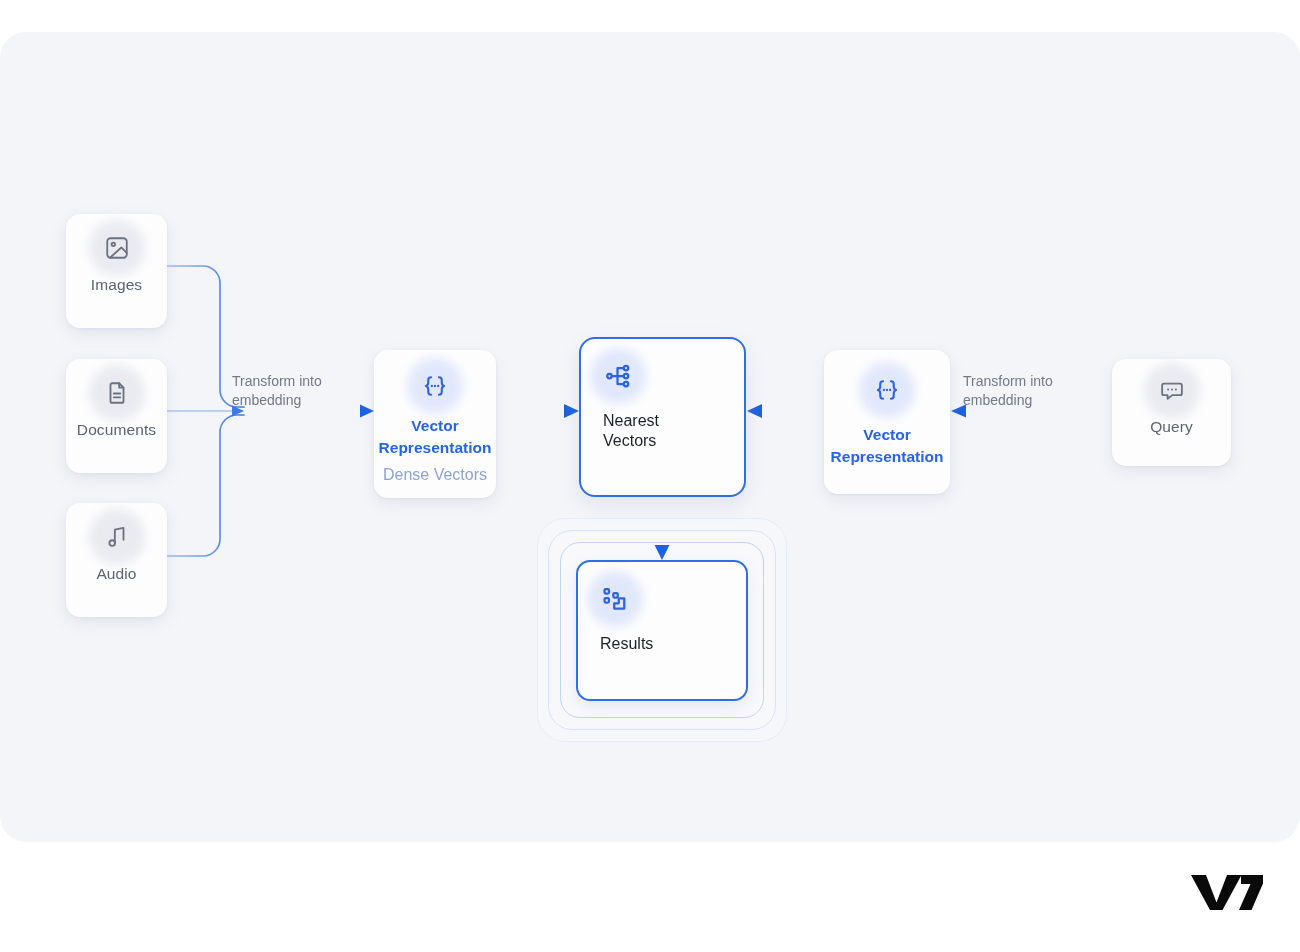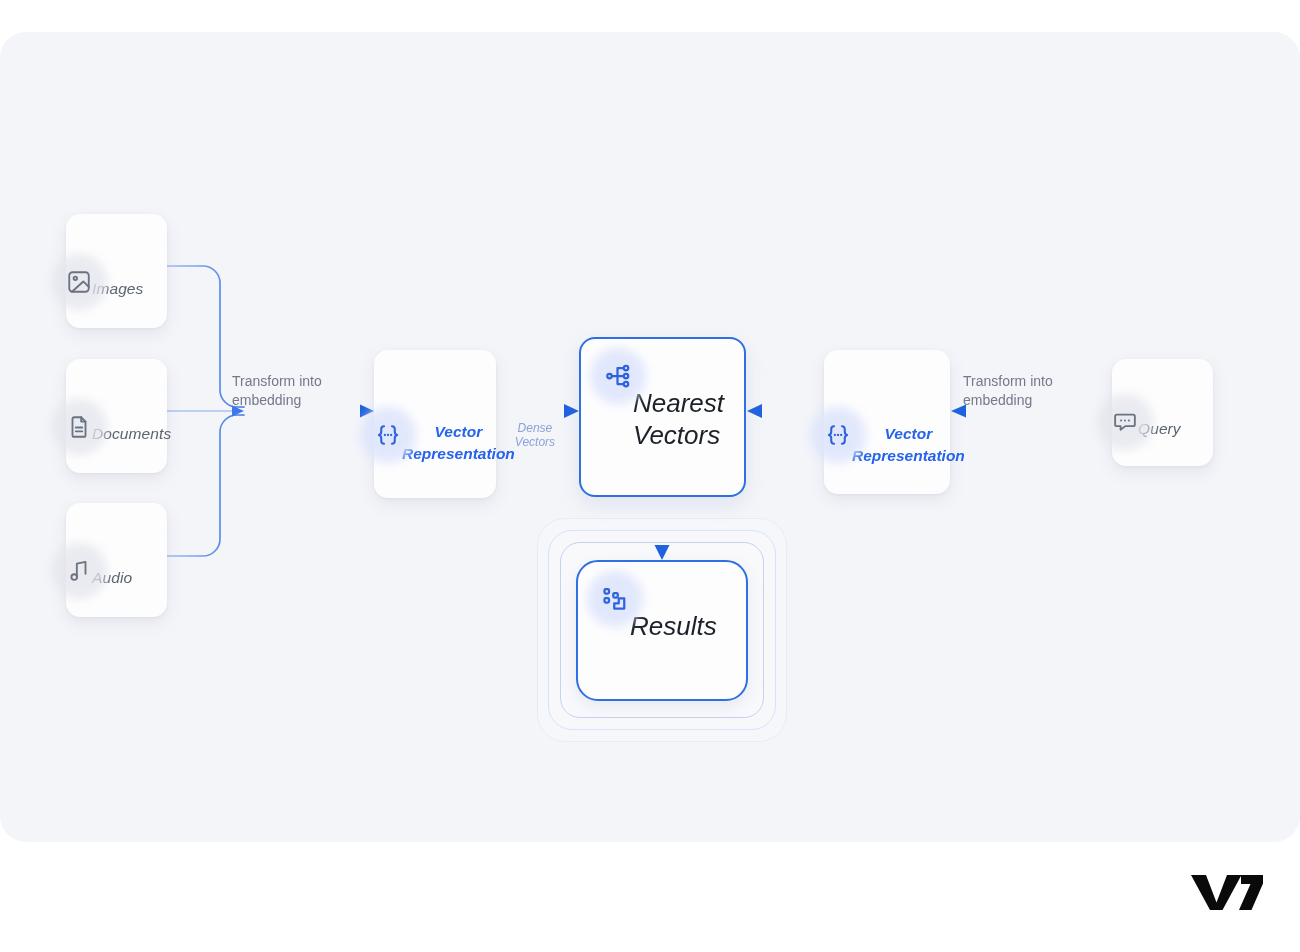--- a/index.html
+++ b/index.html
@@ -19,24 +19,23 @@
     border-radius: 26px;
   }
 
   
   .card {
     position: absolute;
     background: #fdfdfe;
     border-radius: 14px;
     box-shadow: 0 6px 16px rgba(120,130,160,.13), 0 1px 3px rgba(120,130,160,.10);
     display: flex;
-    flex-direction: row;
+    flex-direction: column;
     align-items: center;
     z-index: 6;
-    font-style: italic;
   }
   .card .glow {
     position: relative;
     display: flex; align-items: center; justify-content: center;
     border-radius: 50%;
   }
   .card .glow::before {
     content: "";
     position: absolute;
     width: 56px; height: 56px;
@@ -69,70 +68,70 @@
   .vec-card .glow::before { background: rgba(221,228,252,.85); }
   .vec-label {
     color: #2563eb;
     font-weight: bold;
     font-size: 15.5px;
     line-height: 1.4;
     text-align: center;
   }
   .vec-sub {
     color: #8aa3d8;
-    font-size: 12px;
-    margin-top: 0;
+    font-size: 16px;
+    margin-top: 8px;
     text-align: center;
   }
   #card-vector-left {
     left: 374px; top: 350px;
     width: 122px; height: 148px;
     padding-top: 22px;
   }
   #card-vector-left .vec-label { margin-top: 15px; }
   #card-vector-right {
     left: 824px; top: 350px;
     width: 126px; height: 144px;
     padding-top: 26px;
   }
   #card-vector-right .vec-label { margin-top: 20px; }
 
   
   #card-query {
     left: 1112px; top: 359px;
-    width: 101px; height: 107px;
+    width: 119px; height: 107px;
     padding-top: 19px;
   }
   #card-query .card-label { margin-top: 13px; }
 
   
   #card-nearest {
     left: 579px; top: 337px;
     width: 167px; height: 160px;
     border: 2px solid #2f6fe4;
     border-radius: 16px;
     align-items: flex-start;
     padding: 22px 0 0 22px;
     box-shadow: 0 8px 20px rgba(120,140,190,.16);
   }
   #card-nearest .glow::before { background: rgba(222,229,252,.9); }
   .big-label {
     color: #1c2028;
-    font-size: 26px;
+    font-size: 16px;
     line-height: 1.23;
     text-align: left;
-    margin-top: 27px;
+    margin-top: 20px;
   }
 
   
   #card-results {
     left: 576px; top: 560px;
     width: 172px; height: 141px;
     border: 2px solid #2f6fe4;
-    border-radius: 22px;
+    border-radius: 14px;
     align-items: flex-start;
     padding: 22px 0 0 22px;
     z-index: 7;
     box-shadow: 0 6px 16px rgba(120,140,190,.14);
   }
   #card-results .glow::before { background: rgba(222,229,252,.9); }
 
   .ring {
     position: absolute;
     border-radius: 26px;

